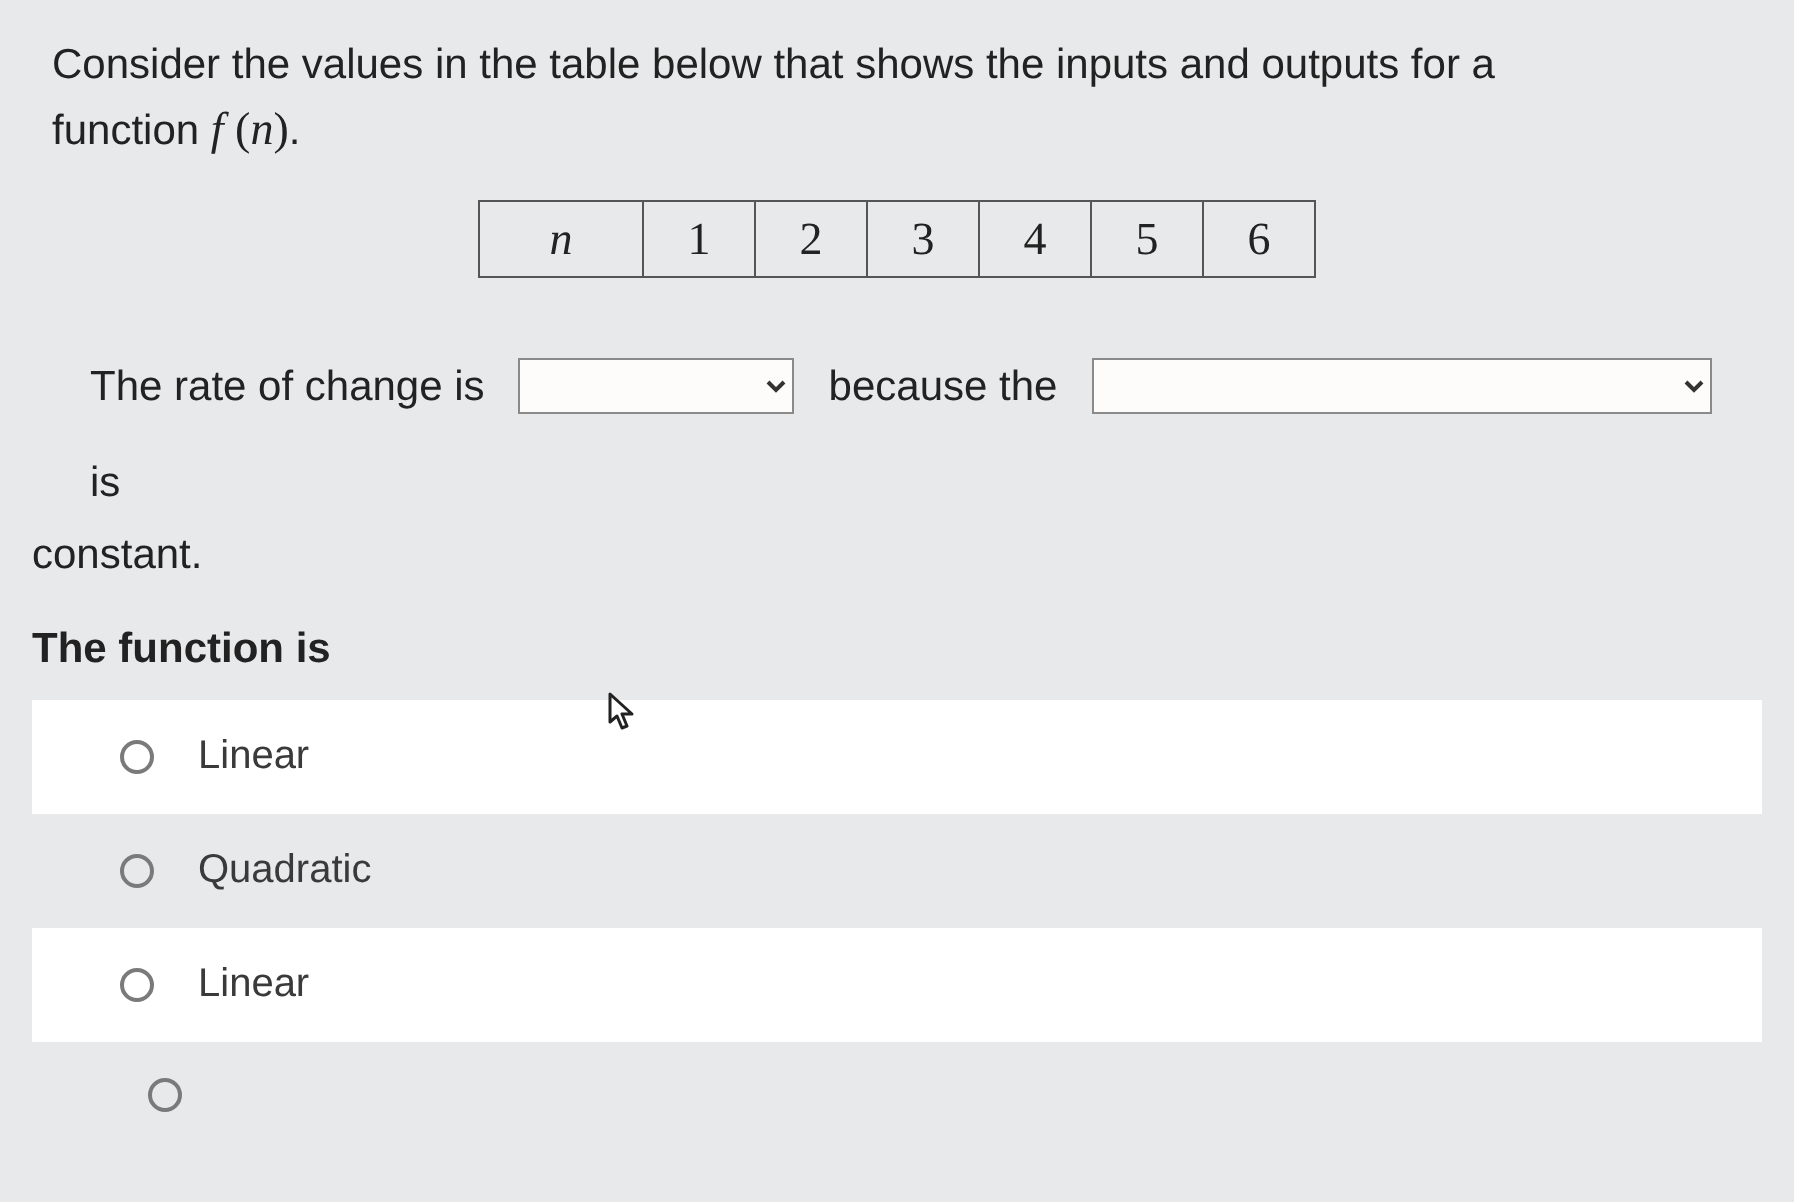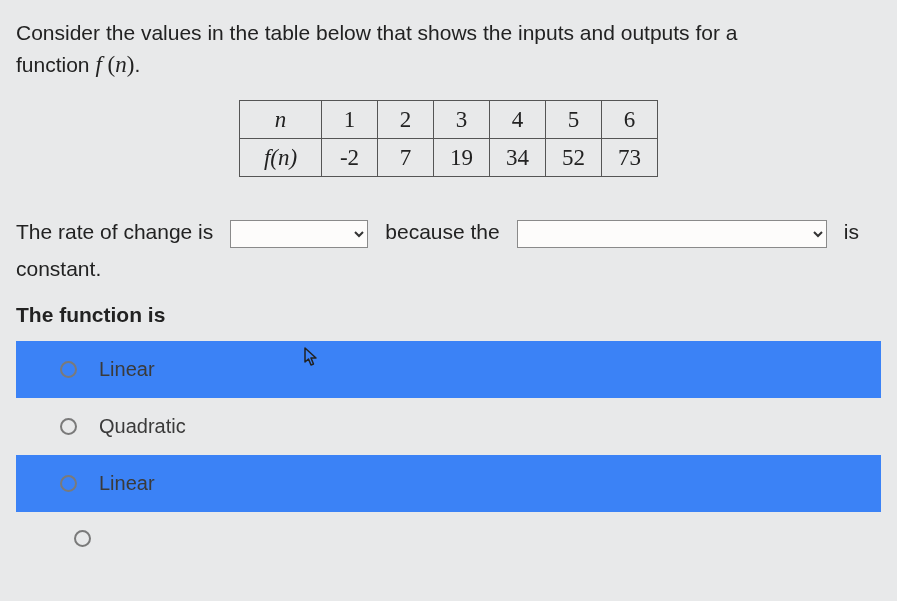--- a/index.html
+++ b/index.html
@@ -13,20 +13,21 @@
       width: 897px;
       height: 601px;
       padding: 18px 16px;
       color: #222;
       font-size: 21px;
       line-height: 1.45;
       position: relative;
     }
     .prompt {
       margin-bottom: 18px;
+      margin-left: 10px;
     }
     .math-i {
       font-family: 'Times New Roman', Times, serif;
       font-style: italic;
       font-size: 23px;
     }
     .math-r {
       font-family: 'Times New Roman', Times, serif;
       font-size: 23px;
     }
@@ -51,23 +52,24 @@
       font-style: italic;
       min-width: 82px;
     }
     td.fn-cell {
       min-width: 82px;
       font-style: italic;
     }
     .sentence {
       display: flex;
       flex-wrap: wrap;
-      align-items: flex-end;
+      align-items: flex-start;
       gap: 17px;
       margin-bottom: 4px;
+      margin-left: 29px;
     }
     select {
       background: #fdfcfb;
       border: 1px solid #8a8a8a;
       font-size: 16px;
       height: 28px;
       color: #333;
       padding: 0 4px;
     }
     .select-short {
@@ -88,21 +90,21 @@
       margin-top: 10px;
     }
     .option {
       display: flex;
       align-items: center;
       padding: 14px 0 14px 44px;
       font-size: 20px;
       color: #3a3a3a;
     }
     .option.shaded {
-      background: #3b82f6;
+      background: #ffffff;
     }
     .option.last {
       padding-top: 18px;
       padding-bottom: 6px;
     }
     .radio {
       width: 17px;
       height: 17px;
       border-radius: 50%;
       border: 2px solid #7a7a7a;
@@ -135,29 +137,20 @@
     <tbody>
         <tr>
       <td class="header-cell"><span class="math-i">n</span></td>
       <td>1</td>
       <td>2</td>
       <td>3</td>
       <td>4</td>
       <td>5</td>
       <td>6</td>
     </tr>
-    <tr>
-      <td class="fn-cell"><span class="math-i">f</span><span class="math-r">(</span><span class="math-i">n</span><span class="math-r">)</span></td>
-      <td>-2</td>
-      <td>7</td>
-      <td>19</td>
-      <td>34</td>
-      <td>52</td>
-      <td>73</td>
-    </tr>
   </tbody>
     </table>
 </div>
 
 <div class="sentence">
   <span>The rate of change is</span>
   <select class="select-short"><option></option></select>
   <span>because the</span>
   <select class="select-long"><option></option></select>
   <span>is</span>

